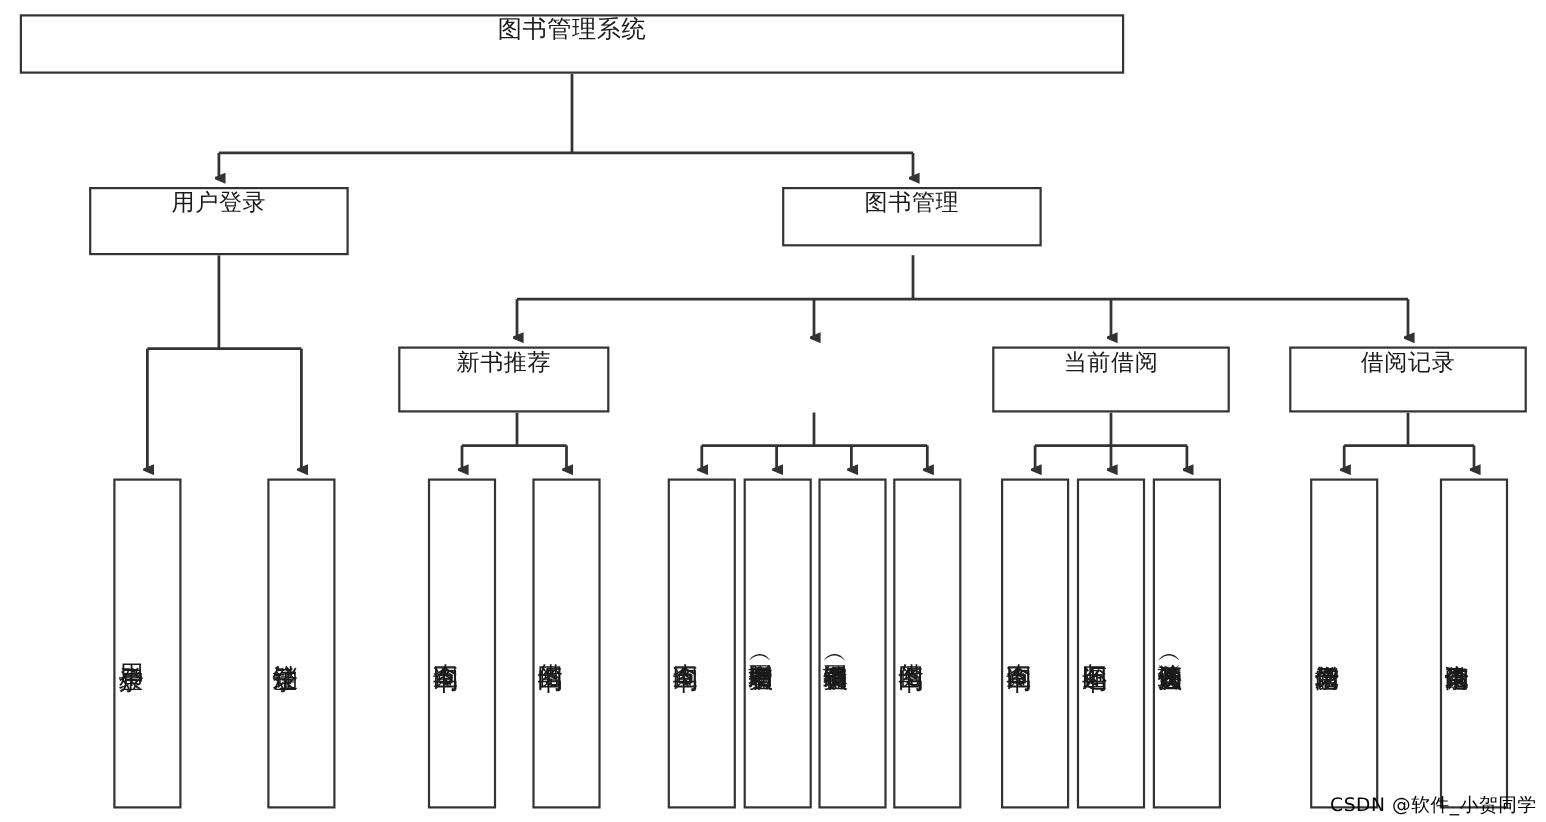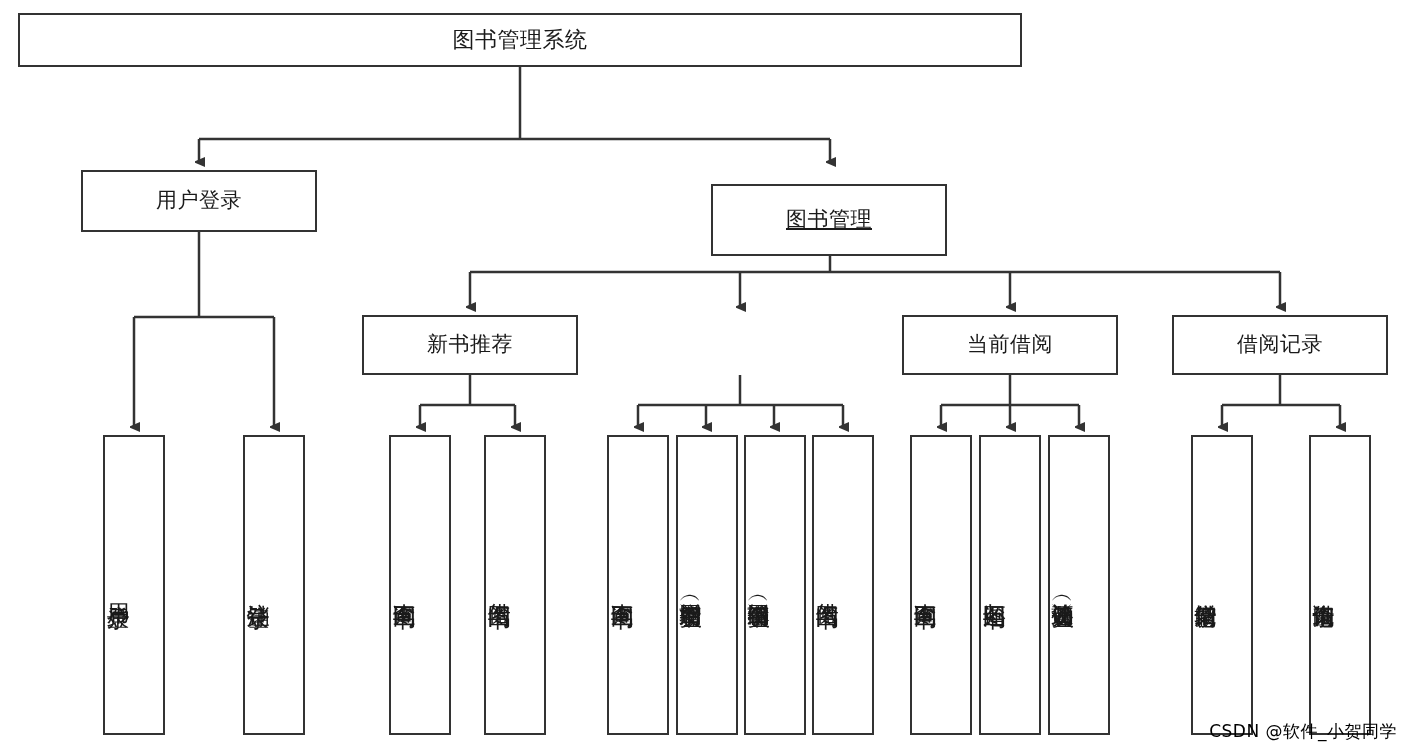--- a/index.html
+++ b/index.html
@@ -25,21 +25,21 @@
     width: 1405px;
     height: 747px;
     pointer-events: none;
   }
   .node {
     position: absolute;
     box-sizing: border-box;
     background: #ffffff;
     border: 2px solid #333333;
     display: flex;
-    align-items: center;
+    align-items: flex-start;
     justify-content: center;
     color: #1a1a1a;
   }
   .node.horiz {
     font-size: 21px;
     line-height: 1.2;
     letter-spacing: 0.5px;
   }
   .node.root {
     font-size: 22px;
@@ -129,25 +129,25 @@
     </g>
   </svg>
 
   <div class="node horiz root" style="left:18px; top:13px; width:1004px; height:54px;">
     <span>图书管理系统</span>
   </div>
 
   <div class="node horiz" style="left:81px; top:170px; width:236px; height:62px;">
     <span>用户登录</span>
   </div>
-  <div class="node horiz" style="left:711px; top:184px; width:236px; height:72px;text-decoration:underline;">
+  <div class="node horiz" style="left:711px; top:170px; width:236px; height:54px;">
     <span>图书管理</span>
   </div>
 
-  <div class="node horiz" style="left:362px; top:315px; width:216px; height:60px;">
+  <div class="node horiz" style="left:362px; top:315px; width:192px; height:60px;">
     <span>新书推荐</span>
   </div>
   <div class="node horiz" style="left:1172px; top:315px; width:216px; height:60px;">
     <span>借阅记录</span>
   </div>
   <div class="node horiz" style="left:902px; top:315px; width:216px; height:60px;">
     <span>当前借阅</span>
   </div>
 
   <div class="node leaf" style="left:103px; top:435px; width:62px; height:300px;">

